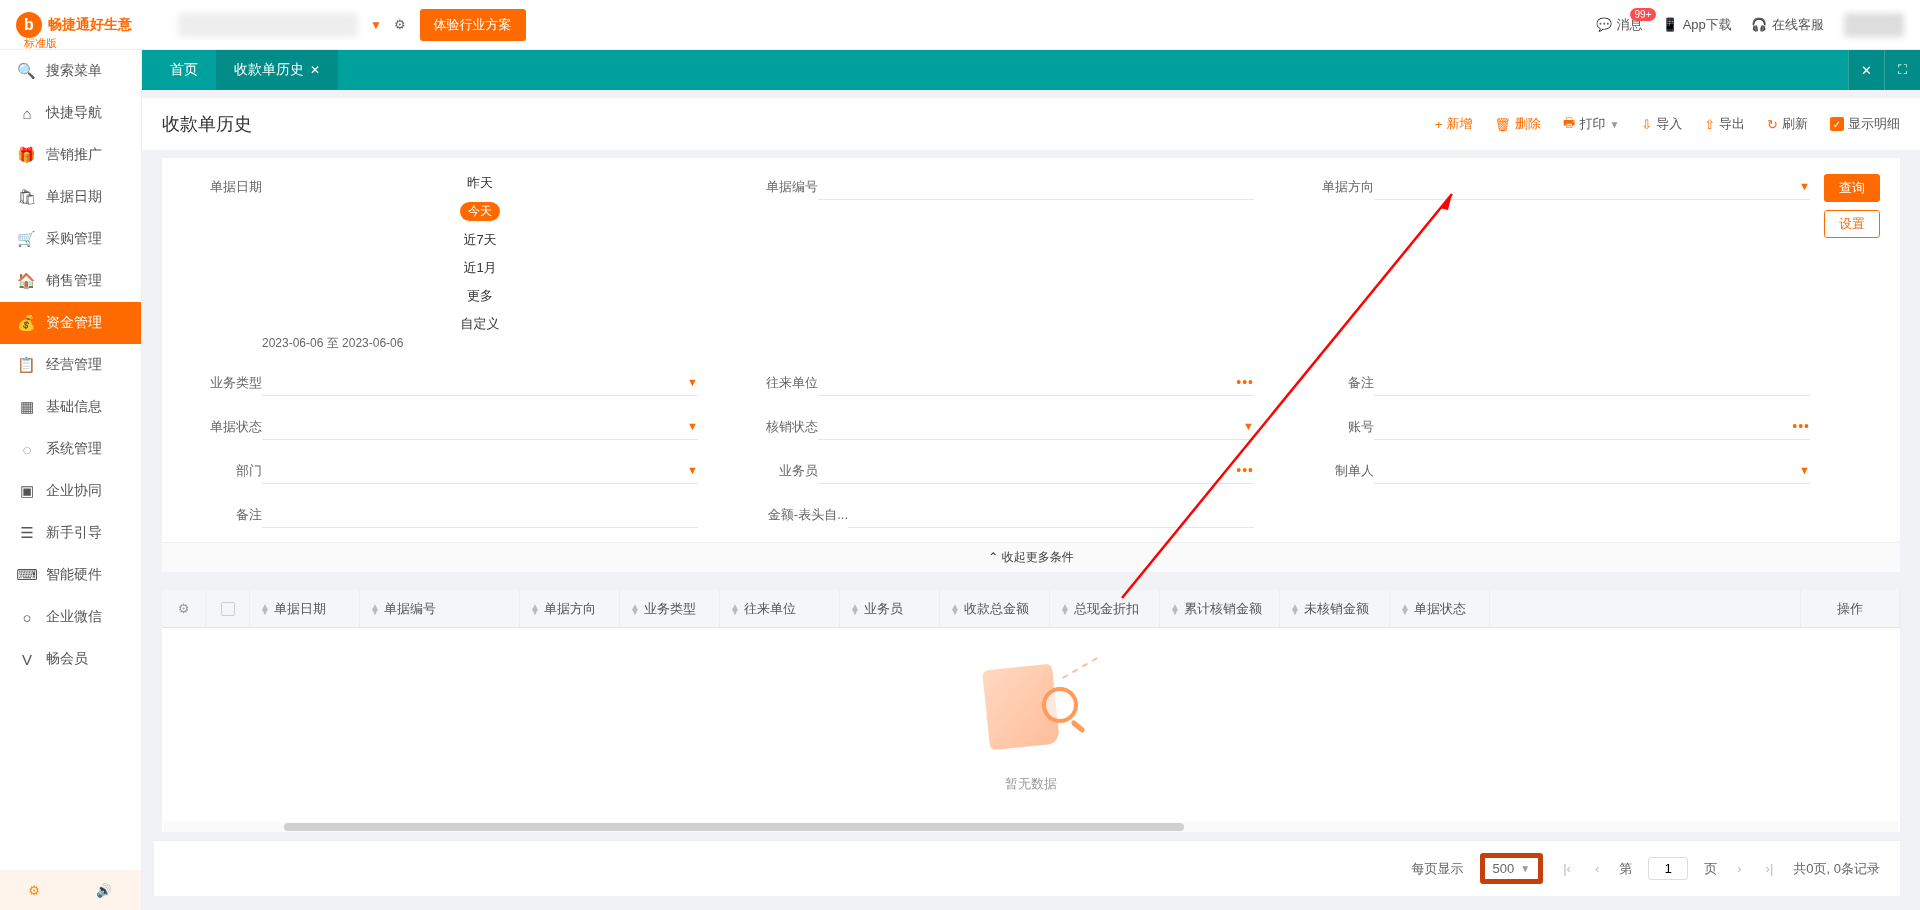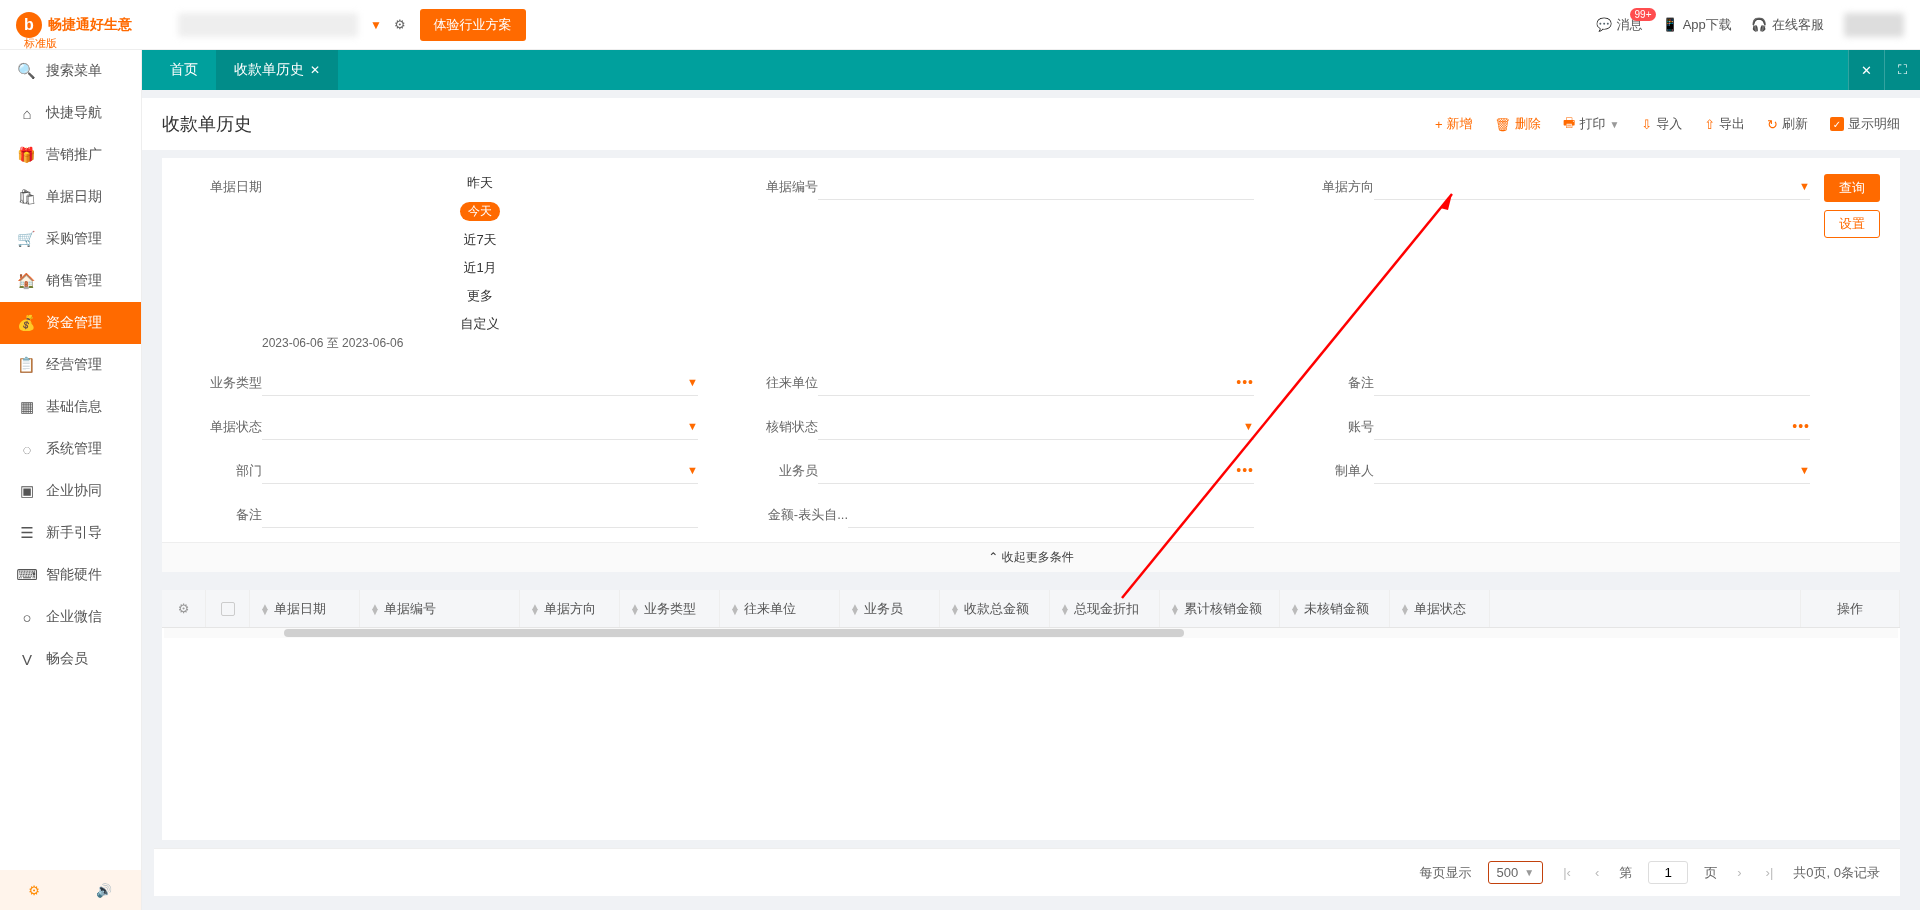--- a/index.html
+++ b/index.html
@@ -82,21 +82,21 @@
 .th-chk { width: 44px; justify-content: center; }
 .chk-empty { width: 14px; height: 14px; border: 1px solid #ccc; border-radius: 2px; }
 .empty-area { flex: 1; display: flex; flex-direction: column; align-items: center; justify-content: center; gap: 18px; }
 .empty-img { width: 110px; height: 100px; position: relative; }
 .empty-txt { color: #999; font-size: 13px; }
 .hscroll { height: 10px; background: #fafafa; position: relative; margin: 0 2px; }
 .hscroll-thumb { position: absolute; left: 120px; width: 900px; height: 8px; top: 1px; background: #d0d0d0; border-radius: 4px; }
 
 
 .pager { background: #fff; margin: 0 20px 14px 12px; padding: 12px 20px; display: flex; align-items: center; justify-content: flex-end; gap: 16px; font-size: 13px; color: #666; border-top: 1px solid #eee; }
-.pg-sel { border: 1px solid #c2410c; padding: 3px 8px; border-radius: 3px; display: inline-flex; align-items: center; gap: 6px; }
+.pg-sel { border: 5px solid #c2410c; padding: 3px 8px; border-radius: 3px; display: inline-flex; align-items: center; gap: 6px; }
 .pg-btn { color: #bbb; cursor: pointer; padding: 0 4px; }
 .pg-input { width: 40px; border: 1px solid #ddd; border-radius: 3px; text-align: center; padding: 3px 0; }
 
 
 .doc-shape { position: absolute; left: 10px; top: 10px; width: 70px; height: 80px; background: linear-gradient(135deg,#ffd9c2,#ffbd99); border-radius: 6px 6px 12px 6px; transform: rotate(-6deg); }
 .mag { position: absolute; right: 8px; top: 30px; width: 36px; height: 36px; border: 4px solid #ff9a5a; border-radius: 50%; background: rgba(255,255,255,0.6); }
 .mag::after { content:""; position: absolute; right: -12px; bottom: -10px; width: 16px; height: 5px; background: #ff9a5a; transform: rotate(40deg); border-radius: 3px; }
 .dash { position: absolute; right: -10px; top: 0; width: 30px; height: 30px; }
 .dash::before { content:""; position:absolute; border-top:2px dashed #ffbd99; width:40px; transform:rotate(-30deg); top:10px; left:-6px; }
 </style>
@@ -409,20 +409,28 @@
             <span>未核销金额</span>
           </div>
         <div class="th" style="width:100px">
             <span class="sort-ic">▲<br>▼</span>
             <span>单据状态</span>
           </div>
         <div class="th fixed-action" style="width:100px">
             <span>操作</span>
           </div>
       </div>
+      <div class="empty-area">
+        <div class="empty-img">
+          <div class="doc-shape"></div>
+          <div class="mag"></div>
+          <div class="dash"></div>
+        </div>
+        <div class="empty-txt">暂无数据</div>
+      </div>
       <div class="hscroll">
           <div class="hscroll-thumb"></div>
         </div>
     </div>
 
     <div class="pager">
       <span>每页显示</span>
       <span class="pg-sel">
           <span>500</span>
           <span style="font-size:10px;color:#999">▼</span>

